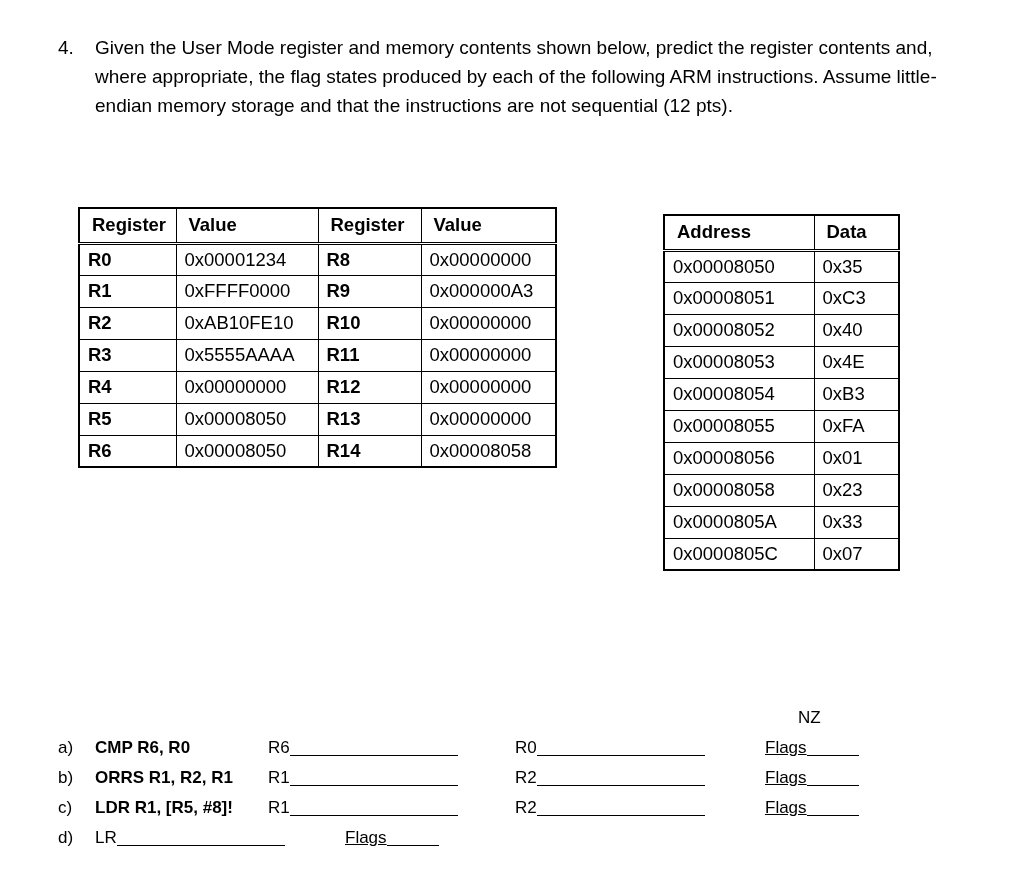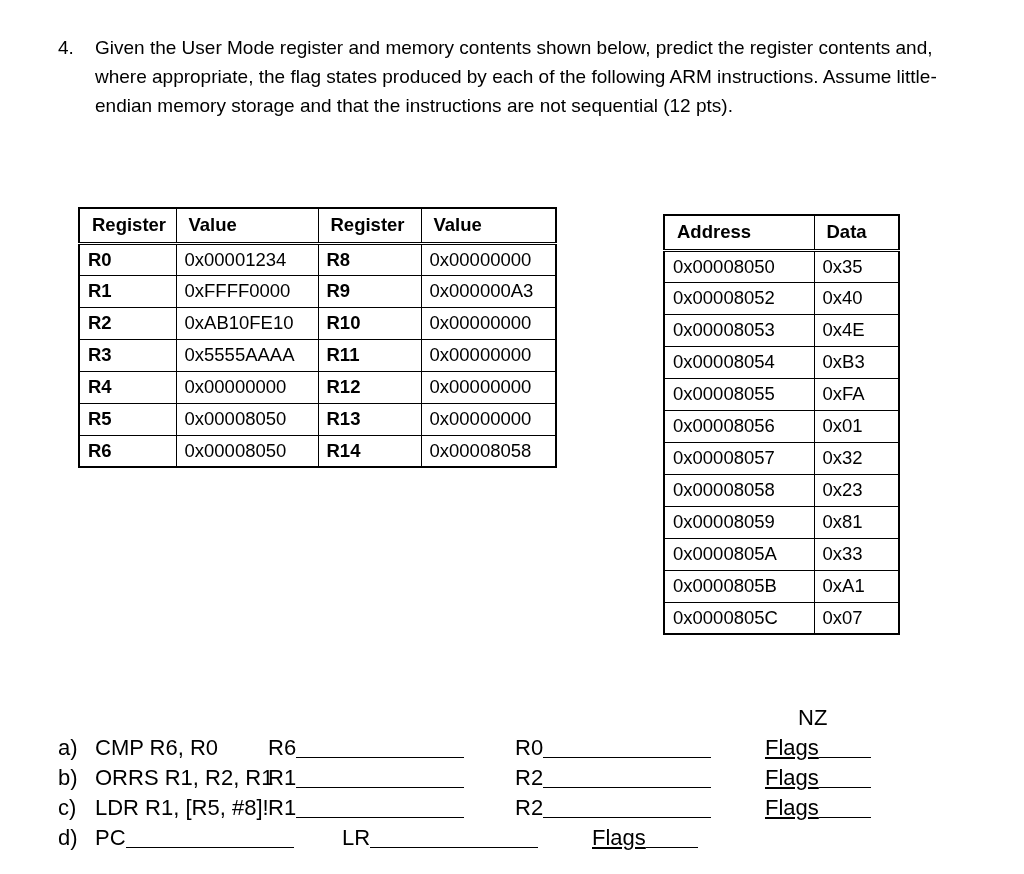--- a/index.html
+++ b/index.html
@@ -50,35 +50,35 @@
   }
   table.reg-table { left: 78px; top: 207px; border: 2px solid #000; }
   table.mem-table { left: 663px; top: 214px; border: 2px solid #000; }
   td.bold-cell { font-weight: bold; }
 
   
   .answers {
     position: absolute;
     left: 58px;
     top: 703px;
-    font-size: 22px;
+    font-size: 17px;
   }
   .nz-label {
     margin-left: 740px;
     height: 30px;
     line-height: 30px;
   }
   .answer-row {
     display: flex;
     height: 30px;
     align-items: baseline;
     line-height: 30px;
   }
   .a-letter { width: 37px; flex: 0 0 auto; }
-  .a-instr  { width: 173px; flex: 0 0 auto; white-space: nowrap; }
+  .a-instr  { width: 173px; flex: 0 0 auto; white-space: nowrap; font-weight: bold; }
   .a-field1 { width: 247px; flex: 0 0 auto; white-space: nowrap; }
   .a-field2 { width: 250px; flex: 0 0 auto; white-space: nowrap; }
   .a-flags  { white-space: nowrap; text-decoration: underline; }
   .blank {
     display: inline-block;
     border-bottom: 1.5px solid #000;
     height: 12px;
     margin-bottom: -3px;
   }
   .blank-long  { width: 168px; }
@@ -172,20 +172,24 @@
       <th>Data</th>
     </tr>
   </thead>
   <tbody>
 
       <tr>
         <td>0x00008050</td>
         <td>0x35</td>
       </tr>
 
+      <tr>
+        <td>0x00008051</td>
+        <td>0xC3</td>
+      </tr>
 
       <tr>
         <td>0x00008052</td>
         <td>0x40</td>
       </tr>
 
       <tr>
         <td>0x00008053</td>
         <td>0x4E</td>
       </tr>
@@ -198,44 +202,32 @@
       <tr>
         <td>0x00008055</td>
         <td>0xFA</td>
       </tr>
 
       <tr>
         <td>0x00008056</td>
         <td>0x01</td>
       </tr>
 
-      <tr>
-        <td>0x00008057</td>
-        <td>0x32</td>
-      </tr>
 
       <tr>
         <td>0x00008058</td>
         <td>0x23</td>
       </tr>
 
-      <tr>
-        <td>0x00008059</td>
-        <td>0x81</td>
-      </tr>
 
       <tr>
         <td>0x0000805A</td>
         <td>0x33</td>
       </tr>
 
-      <tr>
-        <td>0x0000805B</td>
-        <td>0xA1</td>
-      </tr>
 
       <tr>
         <td>0x0000805C</td>
         <td>0x07</td>
       </tr>
     </tbody>
 </table>
 
 <div class="answers">
   <div class="nz-label">NZ</div>
@@ -278,23 +270,20 @@
         <span class="a-field2">
           <span>R2</span><span class="blank blank-long"></span>
         </span>
         <span class="a-flags">
           <span>Flags</span><span class="blank blank-short"></span>
         </span>
       </div>
 
       <div class="answer-row">
         <span class="a-letter">d)</span>
-        <span class="a-field1">
-          <span>PC</span><span class="blank blank-long"></span>
-        </span>
         <span class="a-field2">
           <span>LR</span><span class="blank blank-long"></span>
         </span>
         <span class="a-flags">
           <span>Flags</span><span class="blank blank-short"></span>
         </span>
       </div>
     </div>
 </div>
 

